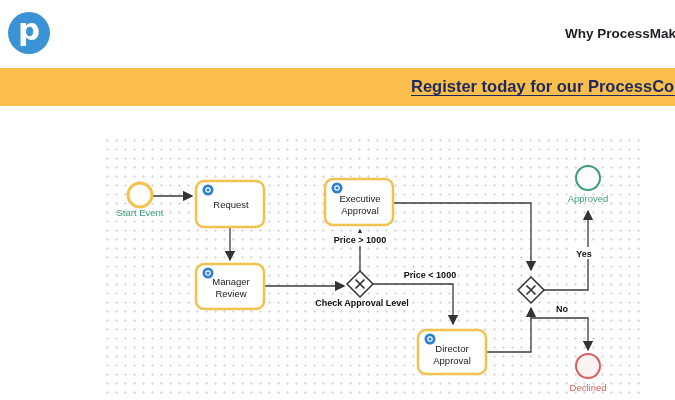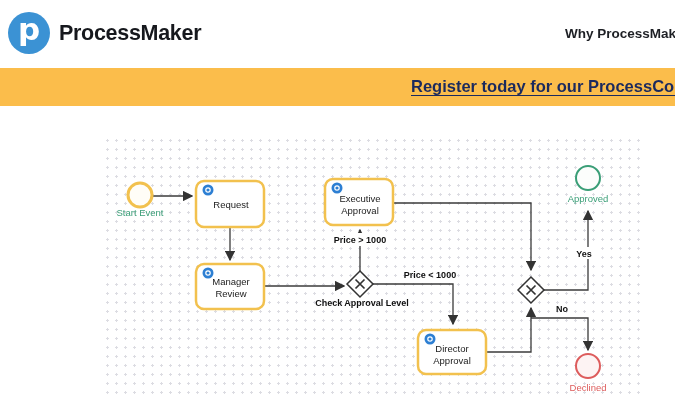--- a/index.html
+++ b/index.html
@@ -36,21 +36,20 @@
 </head>
 <body>
 
 <div class="viewport">
 
   <div class="header">
     <div class="logo">
       <div class="logo-mark">
         <span>p</span>
       </div>
-      <div class="wordmark">ProcessMaker</div>
     </div>
     <div class="nav-item">Why ProcessMaker</div>
   </div>
 
   <div class="banner">
     <div class="banner-link">Register today for our ProcessCon</div>
   </div>
 
   <div class="grid"></div>
 

